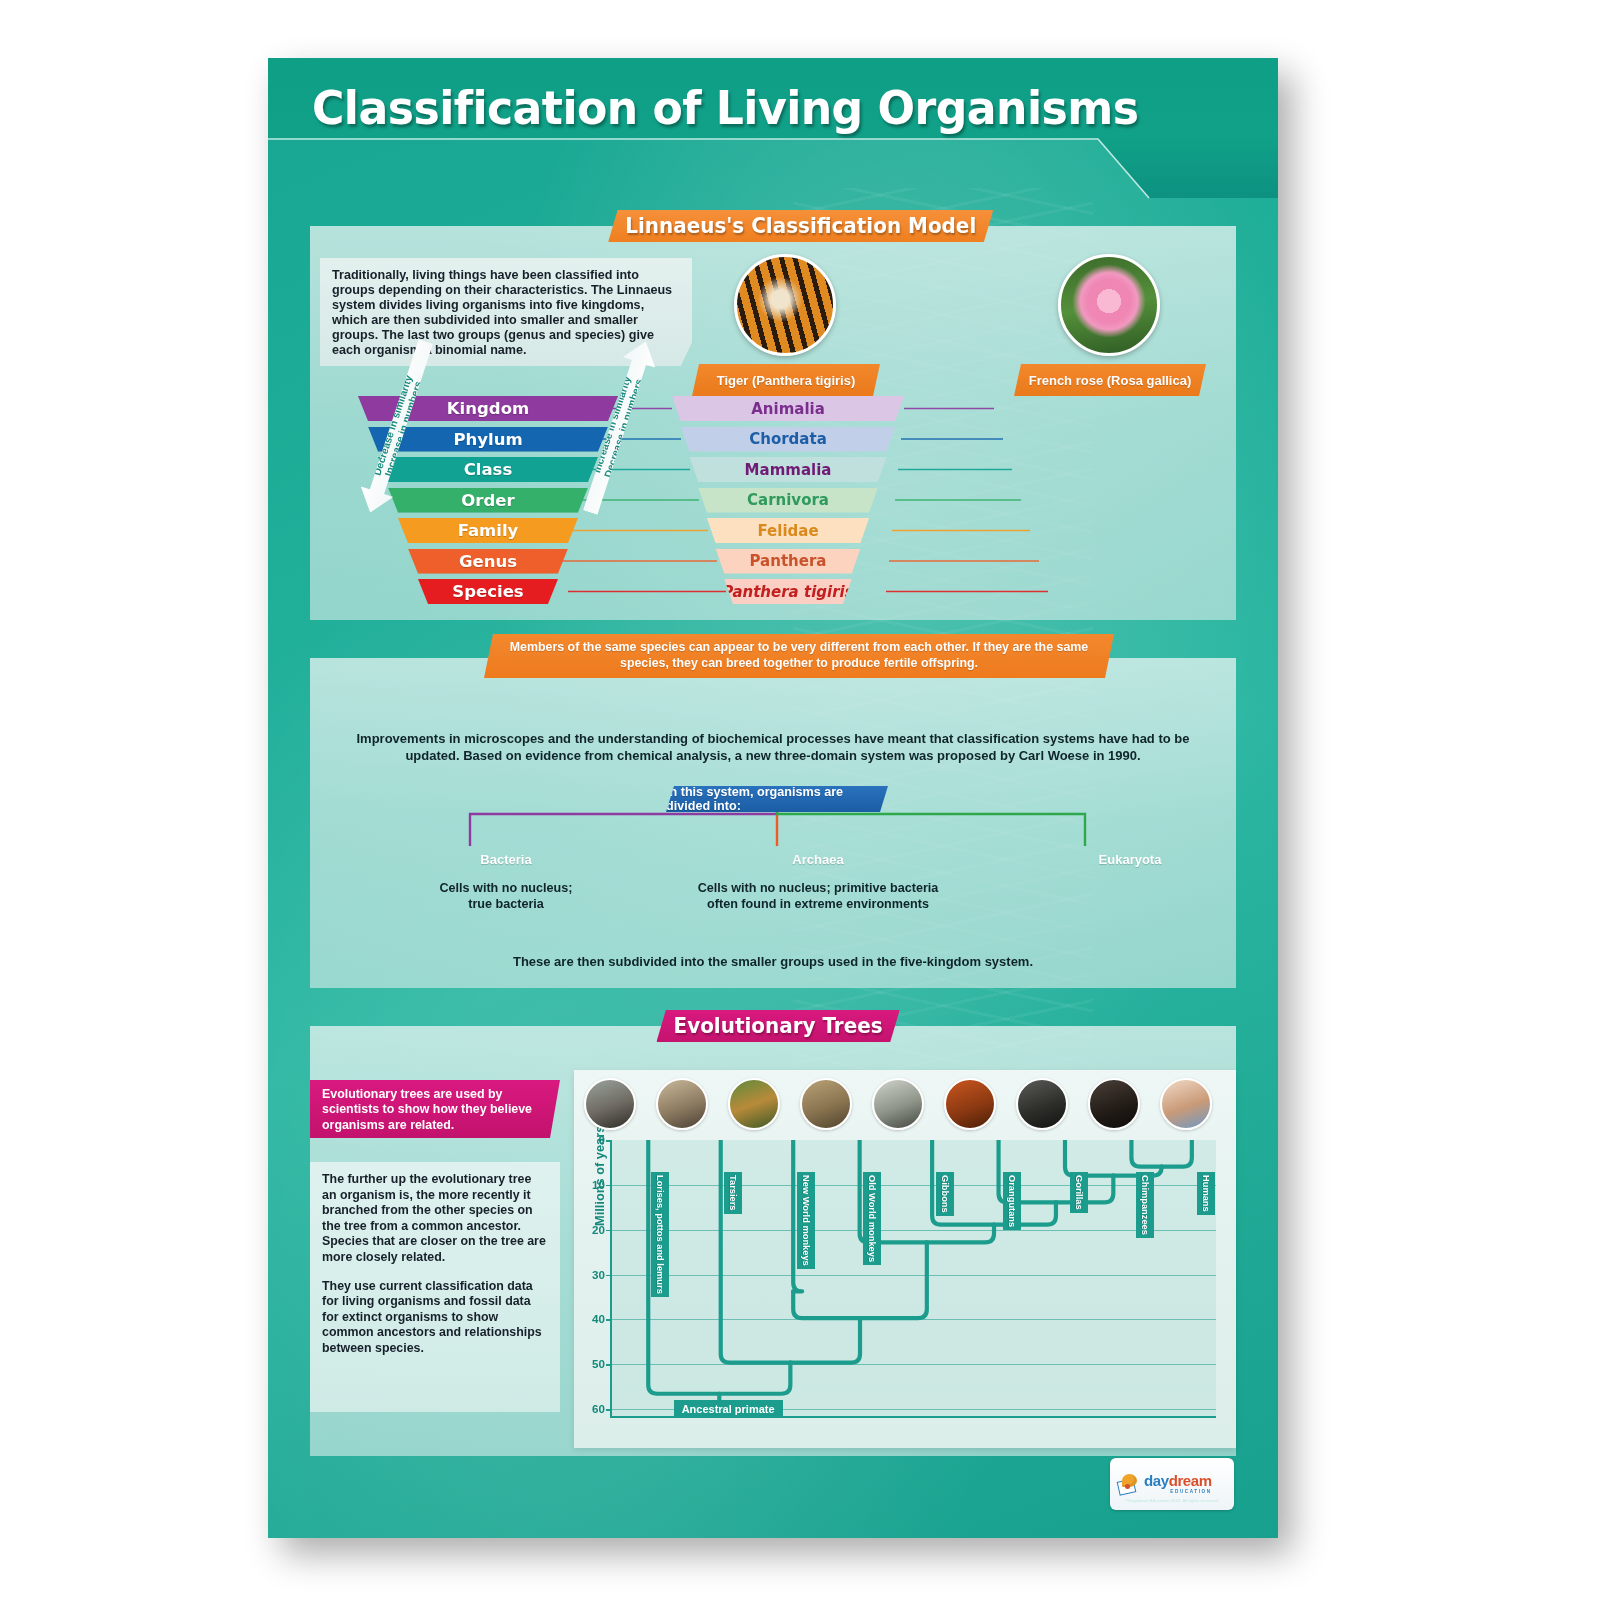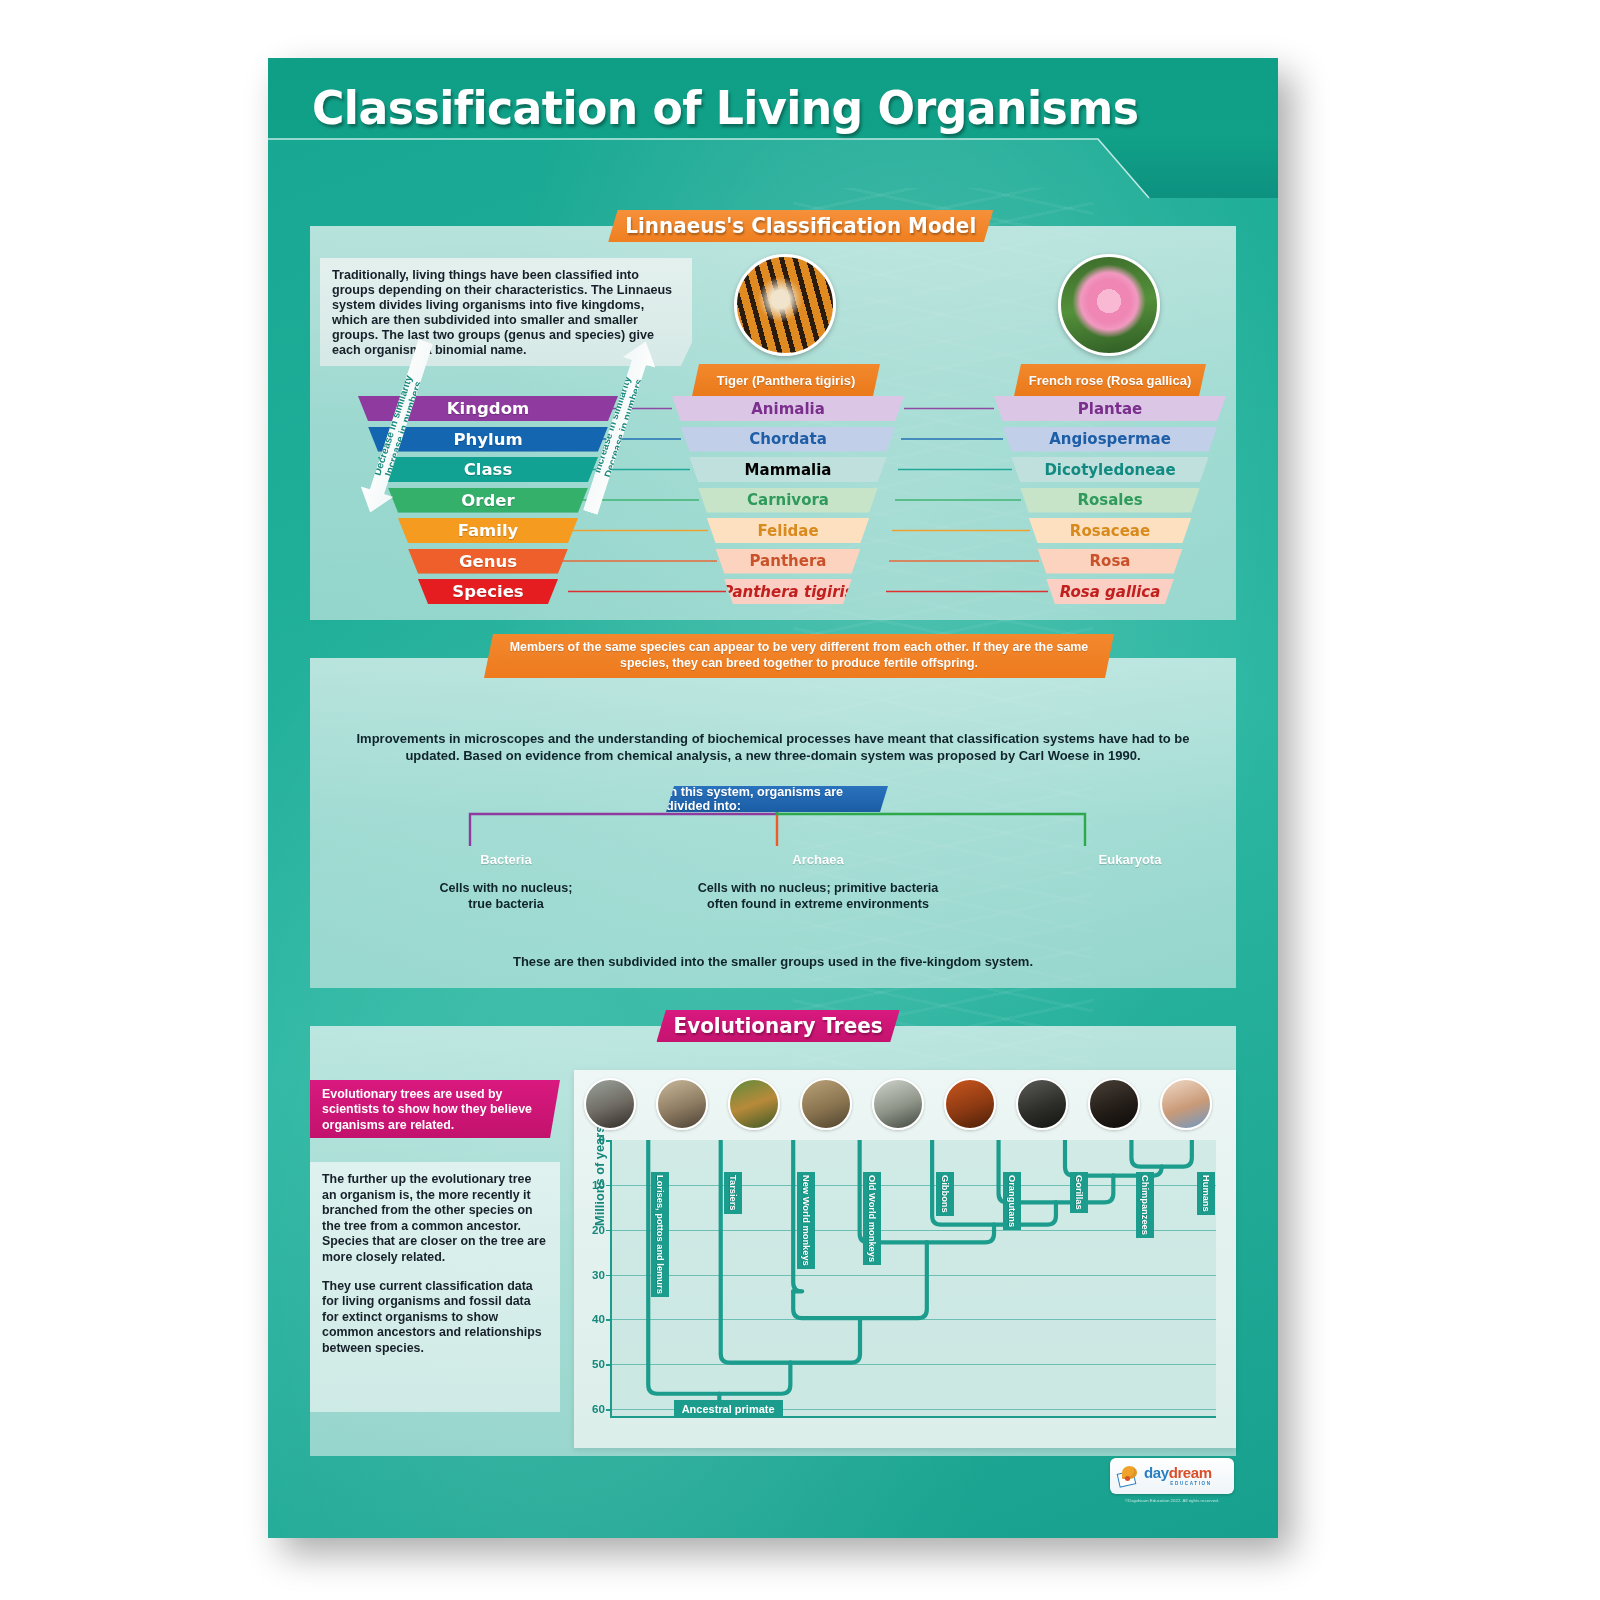--- a/index.html
+++ b/index.html
@@ -255,21 +255,21 @@
     text-shadow:0 1px 1px rgba(0,0,0,0.2);
   }
   #ancestral-label{
     position:absolute; z-index:10;
     background:#1c9c8d; color:#fff; font-size:11px; font-weight:bold;
     padding:3px 8px; white-space:nowrap;
   }
 
   
   #logo-box{
-    position:absolute; left:842px; top:1400px; width:124px; height:36px;
+    position:absolute; left:842px; top:1400px; width:124px; height:52px;
     background:linear-gradient(180deg,#ffffff,#eef4f8);
     border-radius:6px; z-index:8;
     display:flex; align-items:center; gap:5px; padding:0 7px;
     box-shadow:0 1px 3px rgba(0,0,0,0.2);
   }
   #logo-mark{
     width:22px; height:20px; position:relative; flex:0 0 22px;
   }
   #logo-mark:before{
     content:""; position:absolute; left:1px; top:6px; width:15px; height:12px;
@@ -357,34 +357,25 @@
           <span>Increase in numbers</span></span>
   </div>
   <div class="arrow-band" id="arrow-right">
     <span><span>Increase in similarity</span><br>
           <span>Decrease in numbers</span></span>
   </div>
 
   <div class="org-col" id="tiger-col" style="left:404px; top:338px; width:232px; height:212px;">
       <div class="taxon" style="left: 0px; top: 0px; width: 232px; background: rgb(220, 198, 230); color: rgb(122, 47, 140); clip-path: polygon(0px 0px, 232px 0px, 223.286px 100%, 8.71429px 100%);">Animalia</div>
       <div class="taxon" style="left: 0px; top: 30.5px; width: 232px; background: rgb(194, 207, 233); color: rgb(29, 94, 166); clip-path: polygon(8.71429px 0px, 223.286px 0px, 214.571px 100%, 17.4286px 100%);">Chordata</div>
-      <div class="taxon" style="left: 0px; top: 61px; width: 232px; background: rgb(191, 224, 221); color: #000000; clip-path: polygon(17.4286px 0px, 214.571px 0px, 205.857px 100%, 26.1429px 100%);">Mammalia</div>
+      <div class="taxon" style="left: 0px; top: 61px; width: 232px; background: rgb(191, 224, 221); color: #701a75; clip-path: polygon(17.4286px 0px, 214.571px 0px, 205.857px 100%, 26.1429px 100%);">Mammalia</div>
       <div class="taxon" style="left: 0px; top: 91.5px; width: 232px; background: rgb(199, 228, 201); color: rgb(47, 154, 91); clip-path: polygon(26.1429px 0px, 205.857px 0px, 197.143px 100%, 34.8571px 100%);">Carnivora</div>
       <div class="taxon" style="left: 0px; top: 122px; width: 232px; background: rgb(252, 224, 192); color: rgb(217, 138, 28); clip-path: polygon(34.8571px 0px, 197.143px 0px, 188.429px 100%, 43.5714px 100%);">Felidae</div>
       <div class="taxon" style="left: 0px; top: 152.5px; width: 232px; background: rgb(251, 211, 191); color: rgb(201, 82, 42); clip-path: polygon(43.5714px 0px, 188.429px 0px, 179.714px 100%, 52.2857px 100%);">Panthera</div>
       <div class="taxon ital" style="left: 0px; top: 183px; width: 232px; background: rgb(251, 207, 196); color: rgb(193, 32, 31); clip-path: polygon(52.2857px 0px, 179.714px 0px, 171px 100%, 61px 100%);">Panthera tigiris</div>
-    </div>
-  <div class="org-col" id="rose-col" style="left:726px; top:338px; width:232px; height:212px;">
-      <div class="taxon" style="left: 0px; top: 0px; width: 232px; background: rgb(220, 198, 230); color: rgb(122, 47, 140); clip-path: polygon(0px 0px, 232px 0px, 223.286px 100%, 8.71429px 100%);">Plantae</div>
-      <div class="taxon" style="left: 0px; top: 30.5px; width: 232px; background: rgb(194, 207, 233); color: rgb(29, 94, 166); clip-path: polygon(8.71429px 0px, 223.286px 0px, 214.571px 100%, 17.4286px 100%);">Angiospermae</div>
-      <div class="taxon" style="left: 0px; top: 61px; width: 232px; background: rgb(191, 224, 221); color: rgb(19, 138, 129); clip-path: polygon(17.4286px 0px, 214.571px 0px, 205.857px 100%, 26.1429px 100%);">Dicotyledoneae</div>
-      <div class="taxon" style="left: 0px; top: 91.5px; width: 232px; background: rgb(199, 228, 201); color: rgb(47, 154, 91); clip-path: polygon(26.1429px 0px, 205.857px 0px, 197.143px 100%, 34.8571px 100%);">Rosales</div>
-      <div class="taxon" style="left: 0px; top: 122px; width: 232px; background: rgb(252, 224, 192); color: rgb(217, 138, 28); clip-path: polygon(34.8571px 0px, 197.143px 0px, 188.429px 100%, 43.5714px 100%);">Rosaceae</div>
-      <div class="taxon" style="left: 0px; top: 152.5px; width: 232px; background: rgb(251, 211, 191); color: rgb(201, 82, 42); clip-path: polygon(43.5714px 0px, 188.429px 0px, 179.714px 100%, 52.2857px 100%);">Rosa</div>
-      <div class="taxon ital" style="left: 0px; top: 183px; width: 232px; background: rgb(251, 207, 196); color: rgb(193, 32, 31); clip-path: polygon(52.2857px 0px, 179.714px 0px, 171px 100%, 61px 100%);">Rosa gallica</div>
     </div>
 
   <div id="species-note">Members of the same species can appear to be very different from each other. If they are the same species, they can breed together to produce fertile offspring.</div>
 
   <div class="panel" id="sec2"></div>
   <div class="sec-head blue" style="left:366px; top:584px;">Three-Domain System</div>
 
   <div id="tds-intro">Improvements in microscopes and the understanding of biochemical processes have meant that classification systems have had to be updated. Based on evidence from chemical analysis, a new three-domain system was proposed by Carl Woese in 1990.</div>
   <div id="tds-divided">In this system, organisms are divided into:</div>
 

